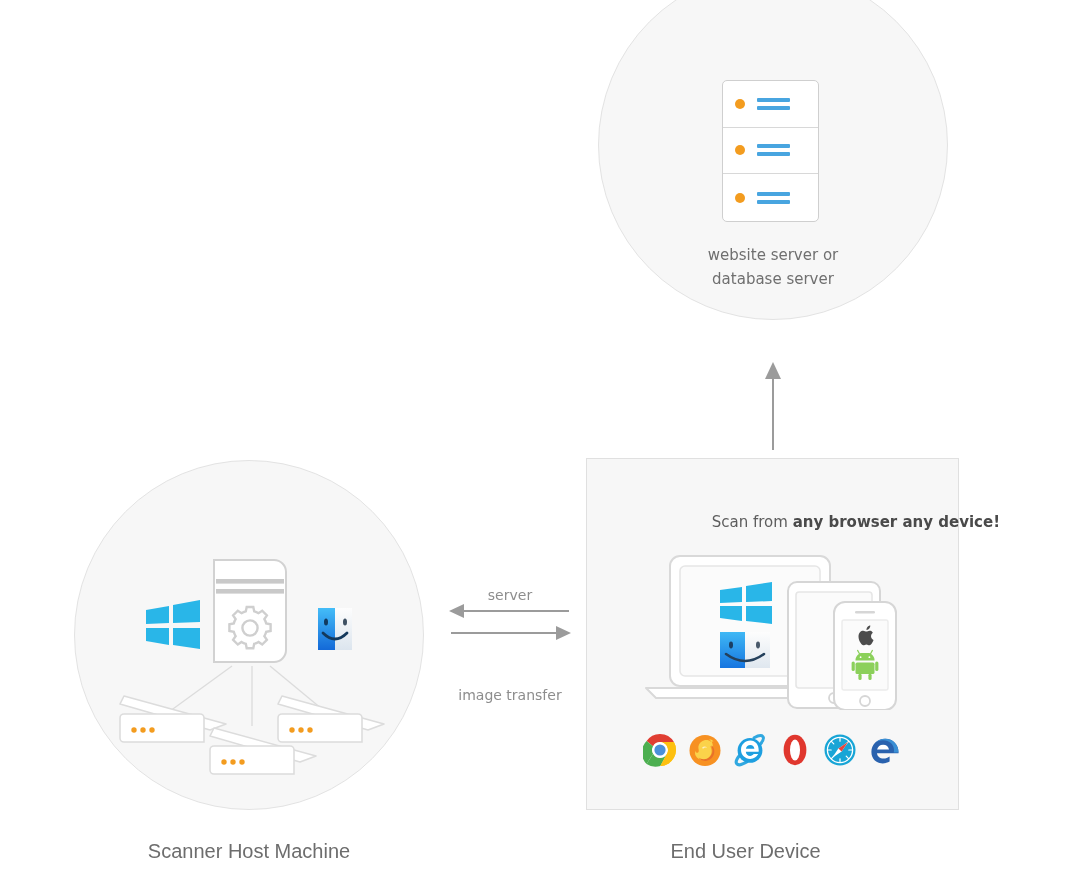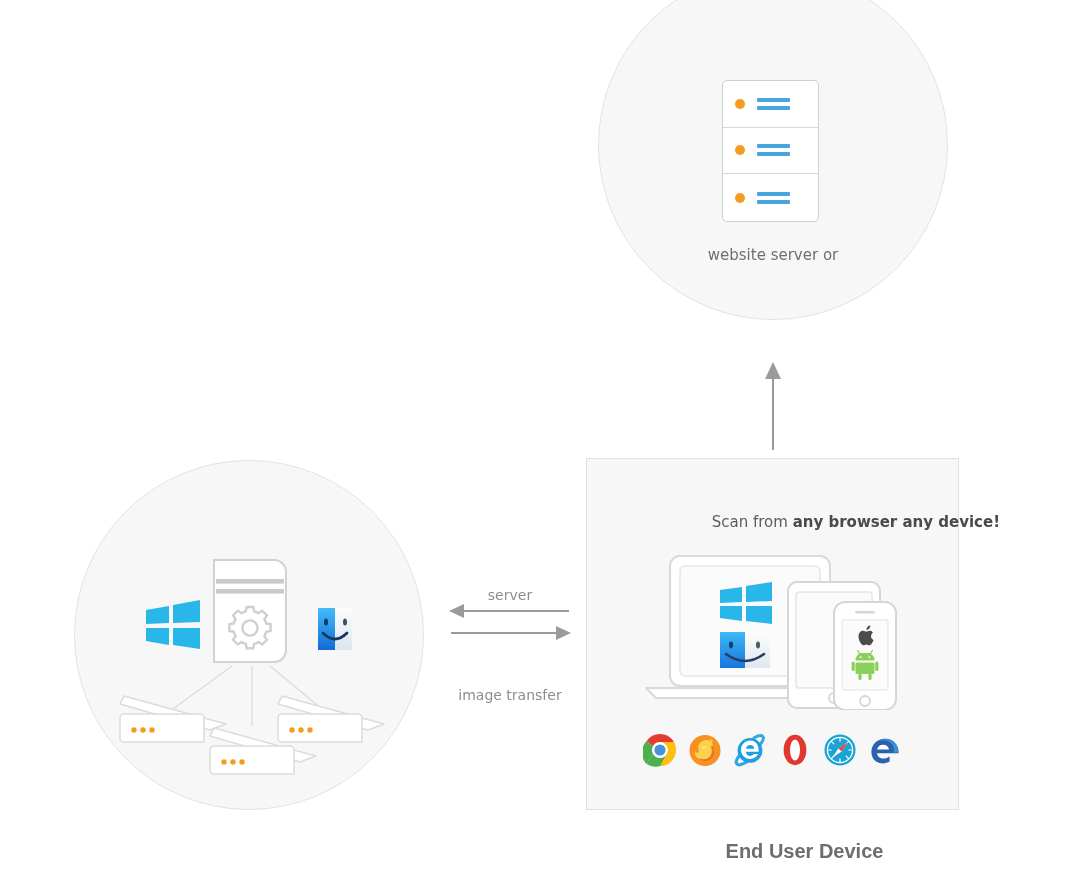--- a/index.html
+++ b/index.html
@@ -174,21 +174,21 @@
 
   
   .bottom-caption {
     position: absolute;
     top: 840px;
     font-size: 20px;
     color: #6d6d6d;
     font-family: "Liberation Sans", sans-serif;
   }
   #caption-host   { left: 74px;  width: 350px; text-align: center; }
-  #caption-device { left: 618px; width: 373px; text-align: center; font-weight: bold; }
+  #caption-device { left: 559px; width: 373px; text-align: center; }
 </style>
 </head>
 <body>
 
 <div class="stage">
 
   <div class="circle" id="server-circle"></div>
 
   <div id="server-rack">
     <div class="rack-unit">
@@ -209,20 +209,21 @@
       <span class="rack-dot"></span>
       <span class="rack-bars">
         <i class="rack-bar"></i>
           <i class="rack-bar"></i>
       </span>
     </div>
   </div>
 
   <div id="server-caption">
     <div>website server or</div>
+    <div>database server</div>
   </div>
 
   <svg id="upload-arrow" viewBox="0 0 22 90">
     <line x1="11" y1="88" x2="11" y2="14" stroke="#9b9b9b" stroke-width="2"></line>
     <polygon points="11,0 3,17 19,17" fill="#9b9b9b"></polygon>
   </svg>
 
   <div id="device-panel"></div>
 
   <div id="device-headline">
@@ -435,15 +436,16 @@
       <line x1="18" y1="26" x2="124" y2="26" stroke="#9b9b9b" stroke-width="2"></line>
       <polygon points="4,26 19,19 19,33" fill="#9b9b9b"></polygon>
     </g>
     <g>
       <line x1="6" y1="48" x2="112" y2="48" stroke="#9b9b9b" stroke-width="2"></line>
       <polygon points="126,48 111,41 111,55" fill="#9b9b9b"></polygon>
     </g>
   </svg>
   <div id="label-transfer">image transfer</div>
 
+  <div class="bottom-caption" id="caption-host">Scanner Host Machine</div>
   <div class="bottom-caption" id="caption-device">End User Device</div>
 
 </div>
 
 </body></html>

